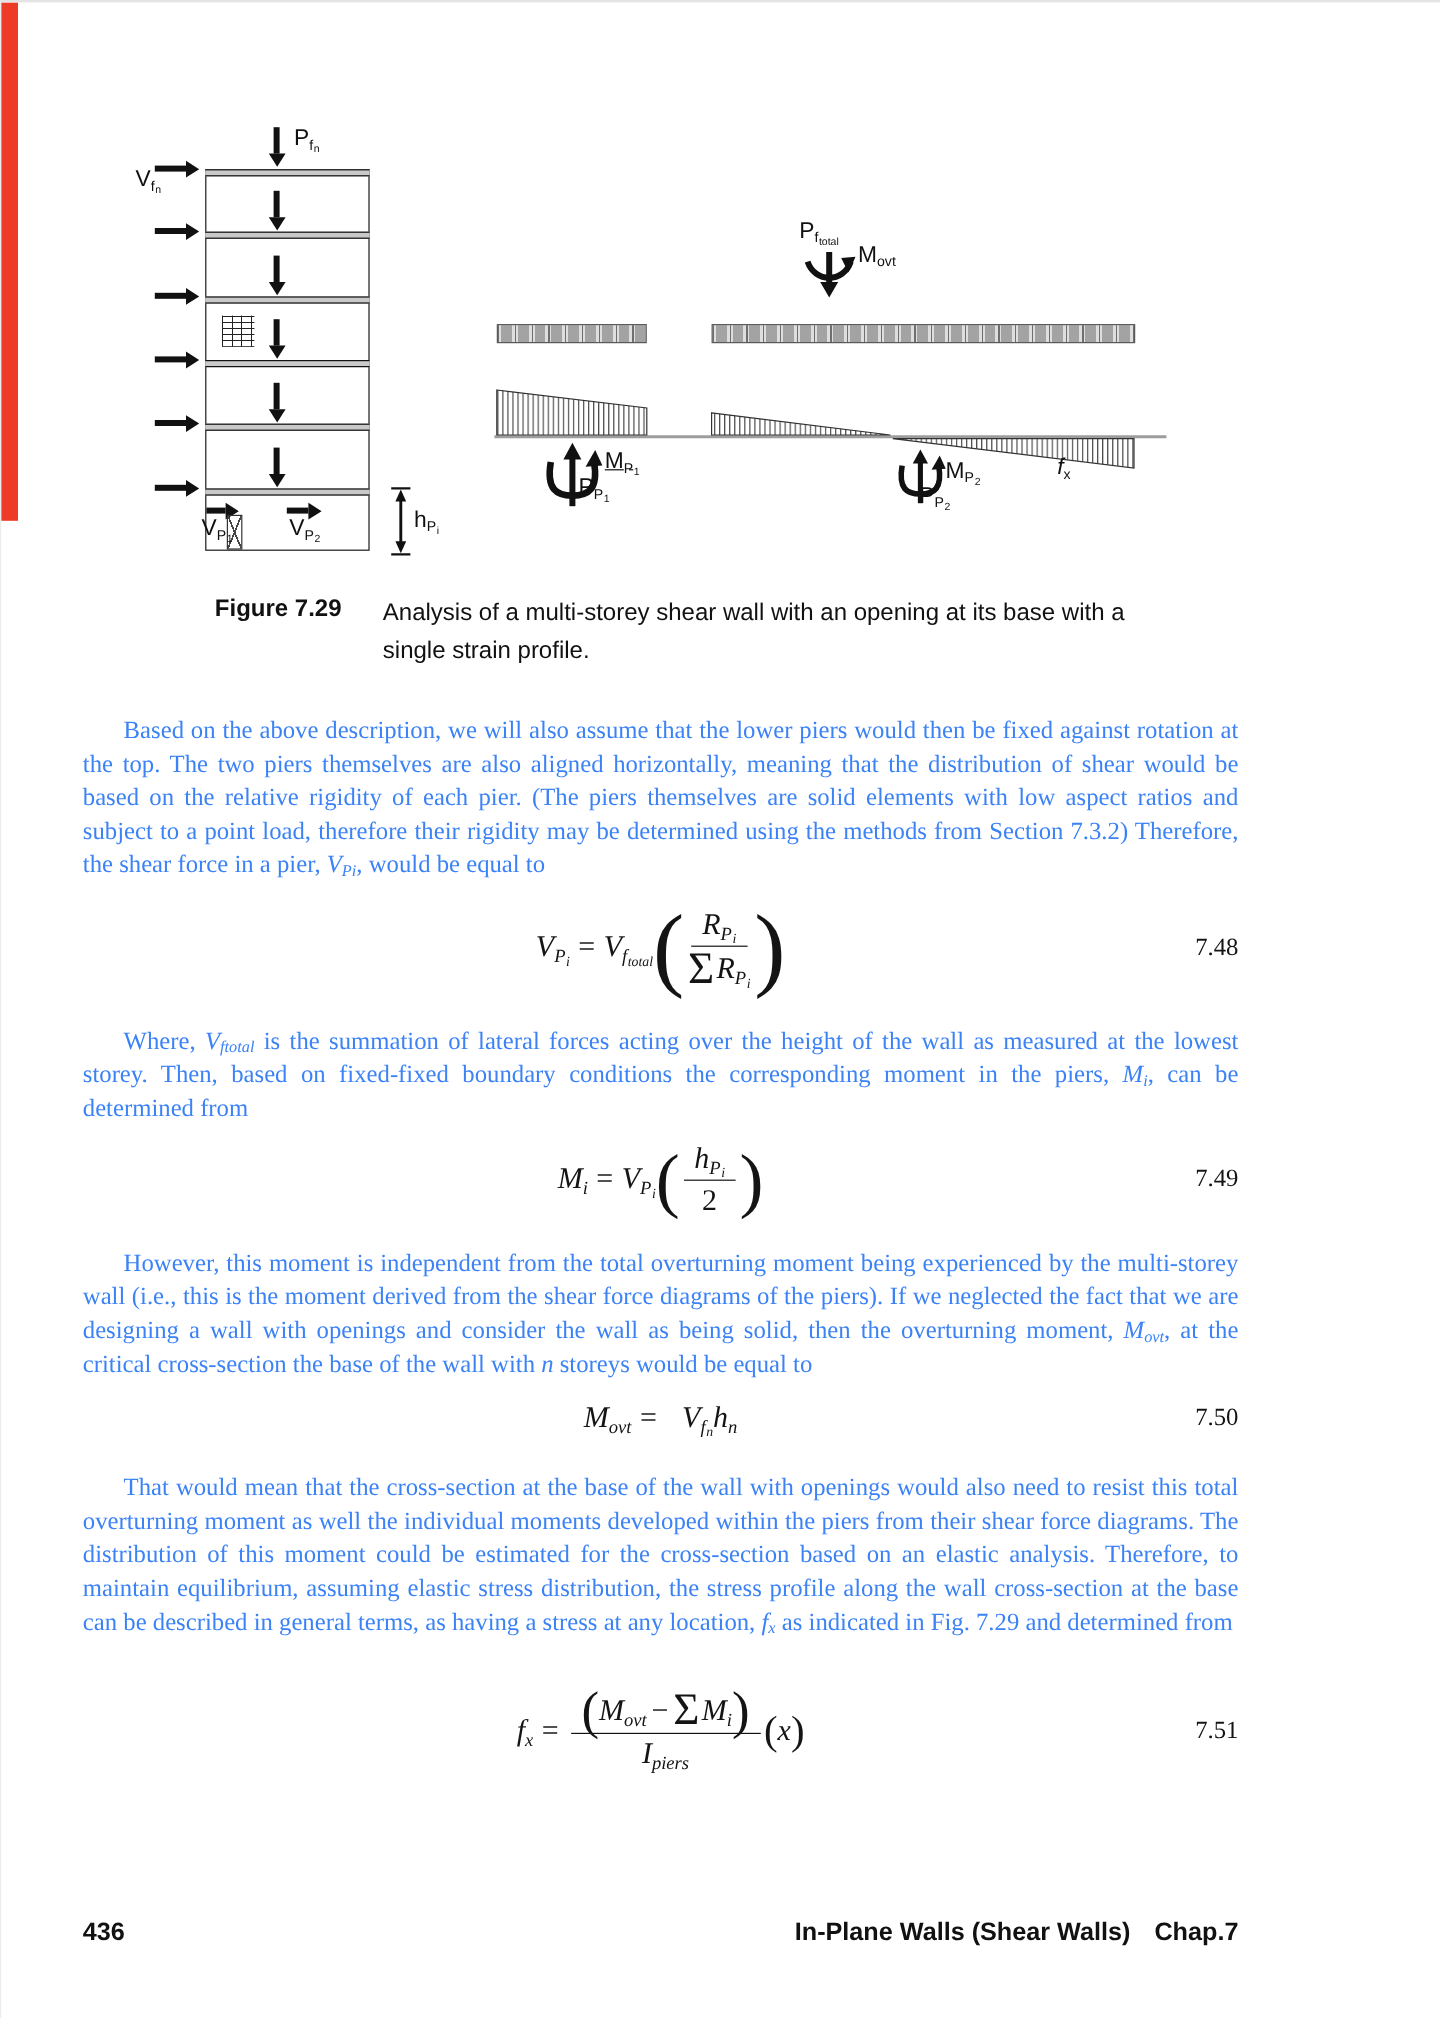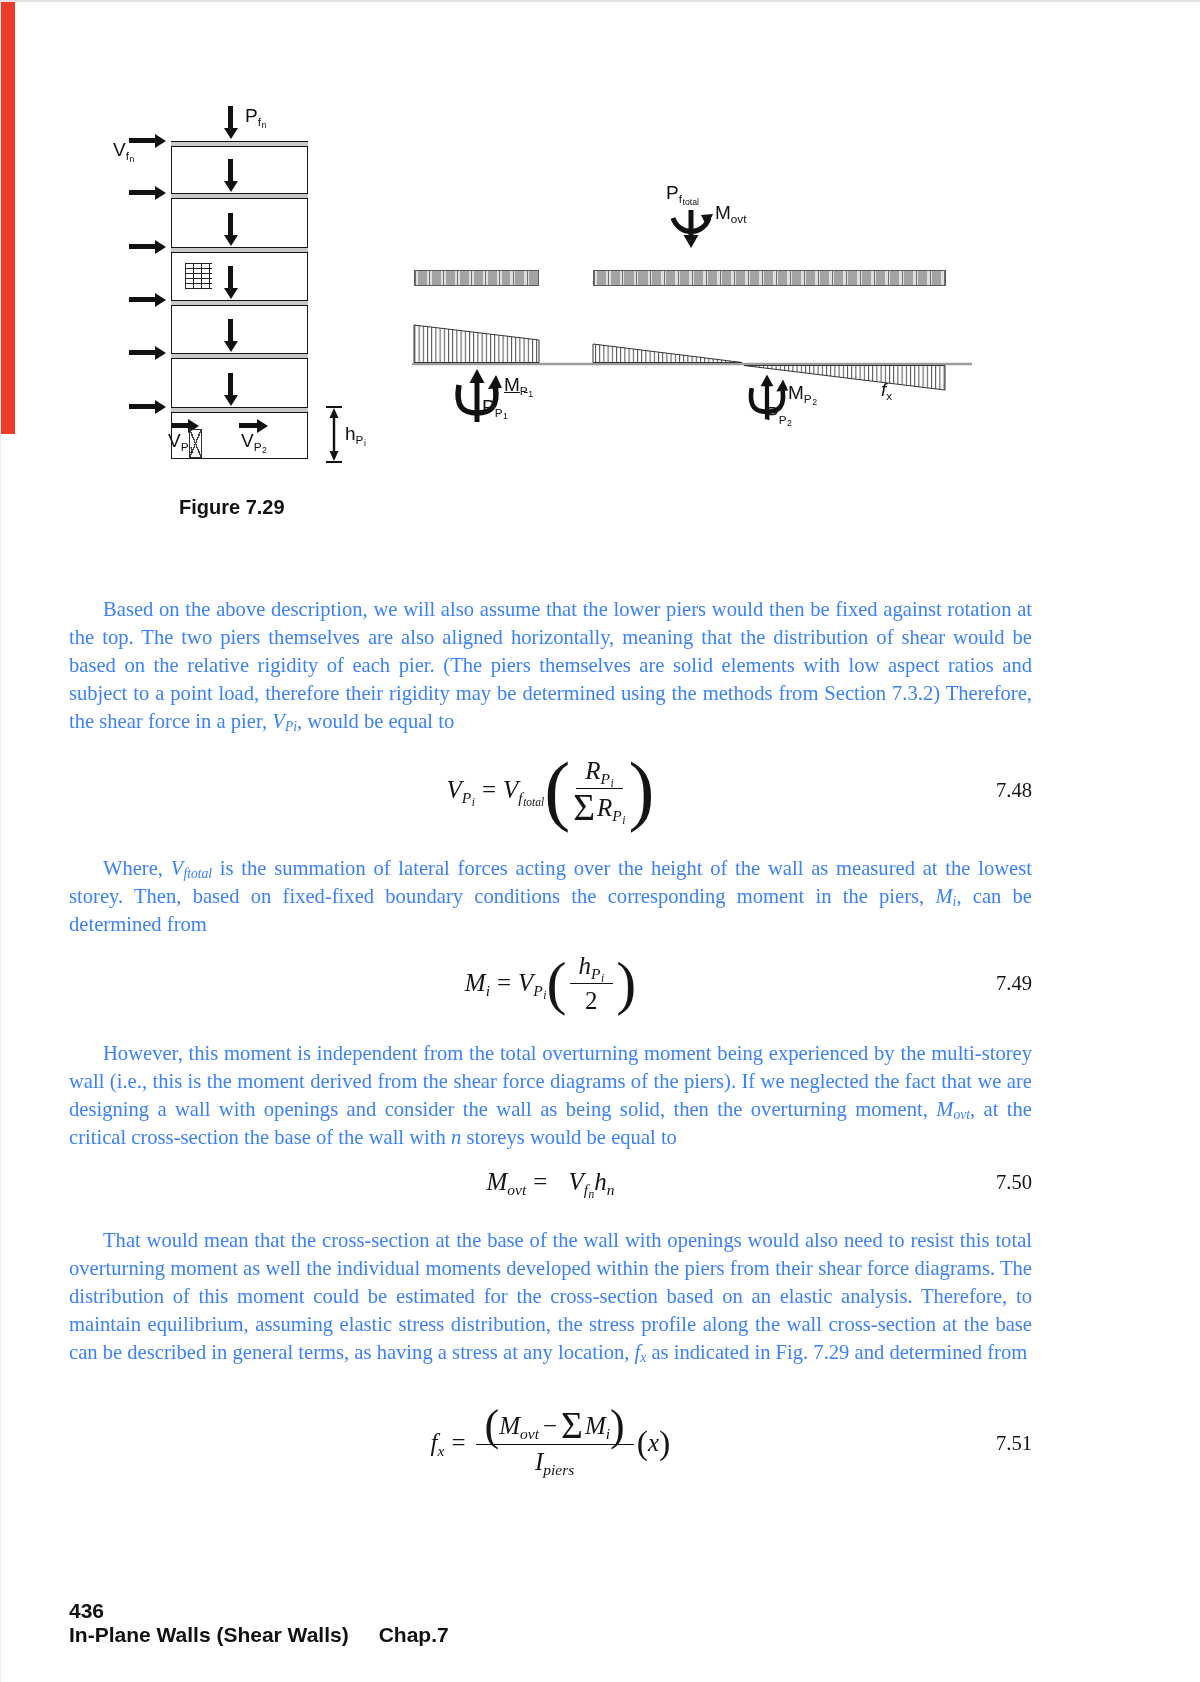--- a/index.html
+++ b/index.html
@@ -46,22 +46,22 @@
         font:20.6px "Liberation Serif", serif;}
   .eqs{font-style:normal;margin:0 7px;}
   .frac{display:inline-flex;flex-direction:column;align-items:center;margin:0 3px;line-height:1.12;font-family:Liberation Serif, serif;}
   .frac .fn{border-bottom:1.6px solid #141414;padding:0 9px 3px;display:flex;align-items:center;}
   .frac .fd{padding-top:3px;display:flex;align-items:center;}
   .sigma{font-style:normal;font-size:1.5em;line-height:.85;margin-right:2px;}
   .paren{font-style:normal;font-weight:200;line-height:0;}
   .p76{font-size:78px;} .p58{font-size:60px;} .p44{font-size:44px;} .p34{font-size:34px;}
   
   .footer{position:absolute;left:68px;width:963px;display:flex;justify-content:space-between;
-        font:bold 21px "Liberation Sans", sans-serif;color:#111;flex-direction:column;}
-  .footer .fright{display:flex;gap:30px;}
+        font:bold 21px "Liberation Sans", sans-serif;color:#111;}
+  .footer .fright{display:flex;gap:20px;}
   
   .stripe{position:absolute;left:0;top:0;width:14px;height:432px;background:#ee3b27;}
 </style>
 </head>
 <body>
 
 <div id="page">
 
   <div class="stripe"></div>
 
@@ -148,20 +148,21 @@
       <rect x="23.5" y="12" width="5" height="42" fill="#111"></rect>
       <polygon points="26,1 18.5,15 33.5,15" fill="#111"></polygon>
       <path d="M8,17 C4,40 13,45 26,45 C39,45 48,40 44,17" stroke="#111" stroke-width="5.5" fill="none"></path>
       <polygon points="45,7 37,21 51,20" fill="#111"></polygon>
     </svg>
     <span class="flabel" style="left:787px;top:380px;"><span>M</span><sub class="s1">P</sub><sub class="s2">2</sub></span>
     <span class="flabel" style="left:765px;top:401px;"><span>P</span><sub class="s1">P</sub><sub class="s2">2</sub></span>
   </div>
 
   <span class="captag" style="left:178px;top:494px;position:absolute;">Figure 7.29</span>
+  <div class="captext" style="left:318px;top:494px;width:620px;">Analysis of a multi-storey shear wall with an opening at its base with a single strain profile.</div>
 
   <div class="para" style="top:593px;">Based on the above description, we will also assume that the lower piers would then be fixed against rotation at the top. The two piers themselves are also aligned horizontally, meaning that the distribution of shear would be based on the relative rigidity of each pier. (The piers themselves are solid elements with low aspect ratios and subject to a point load, therefore their rigidity may be determined using the methods from Section 7.3.2) Therefore, the shear force in a pier, <i class="mvar">V</i><sub class="msub">Pi</sub>, would be equal to</div>
 
   <div class="eqrow" style="top:742px;height:92px;">
     <div class="eqmath">
       <span class="mt"><i>V</i><sub class="s1">P</sub><sub class="s2">i</sub></span>
       <span class="eqs">=</span>
       <span class="mt"><i>V</i><sub class="s1">f</sub><sub class="s2">total</sub></span>
       <span class="paren p76">(</span>
       <span class="frac">

